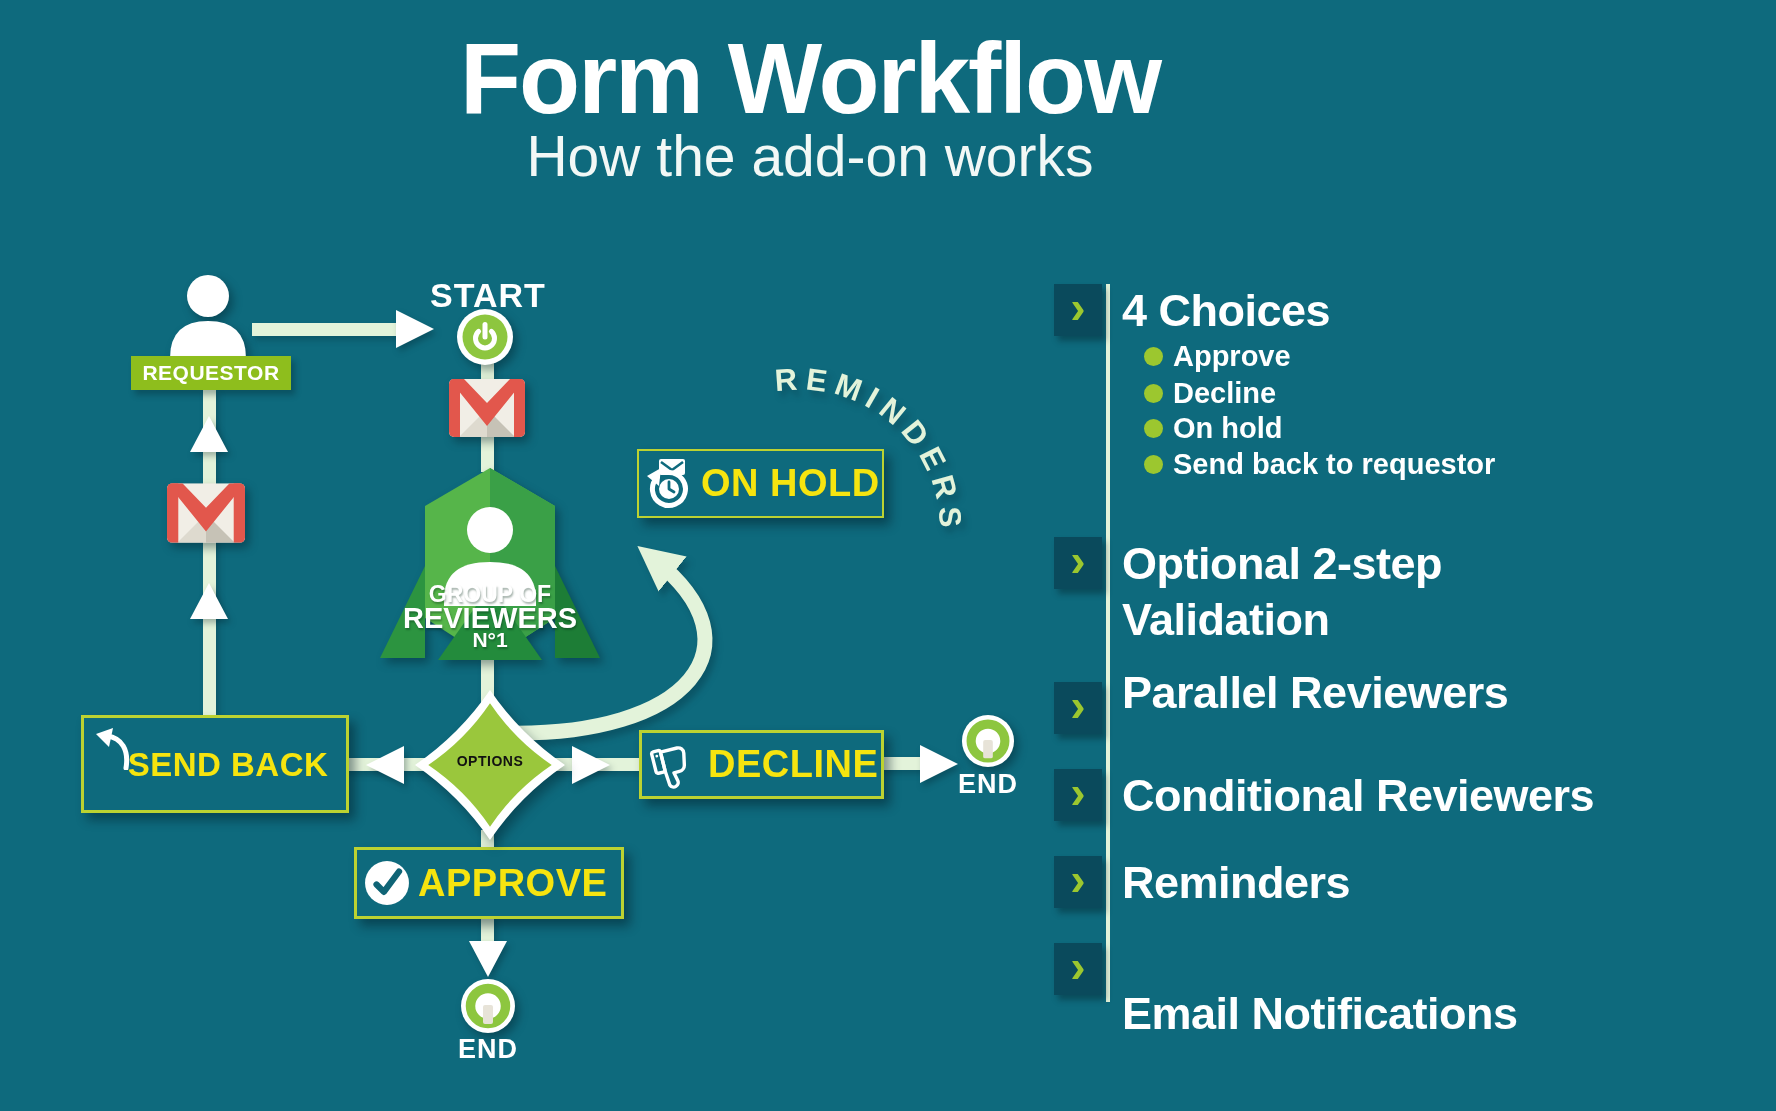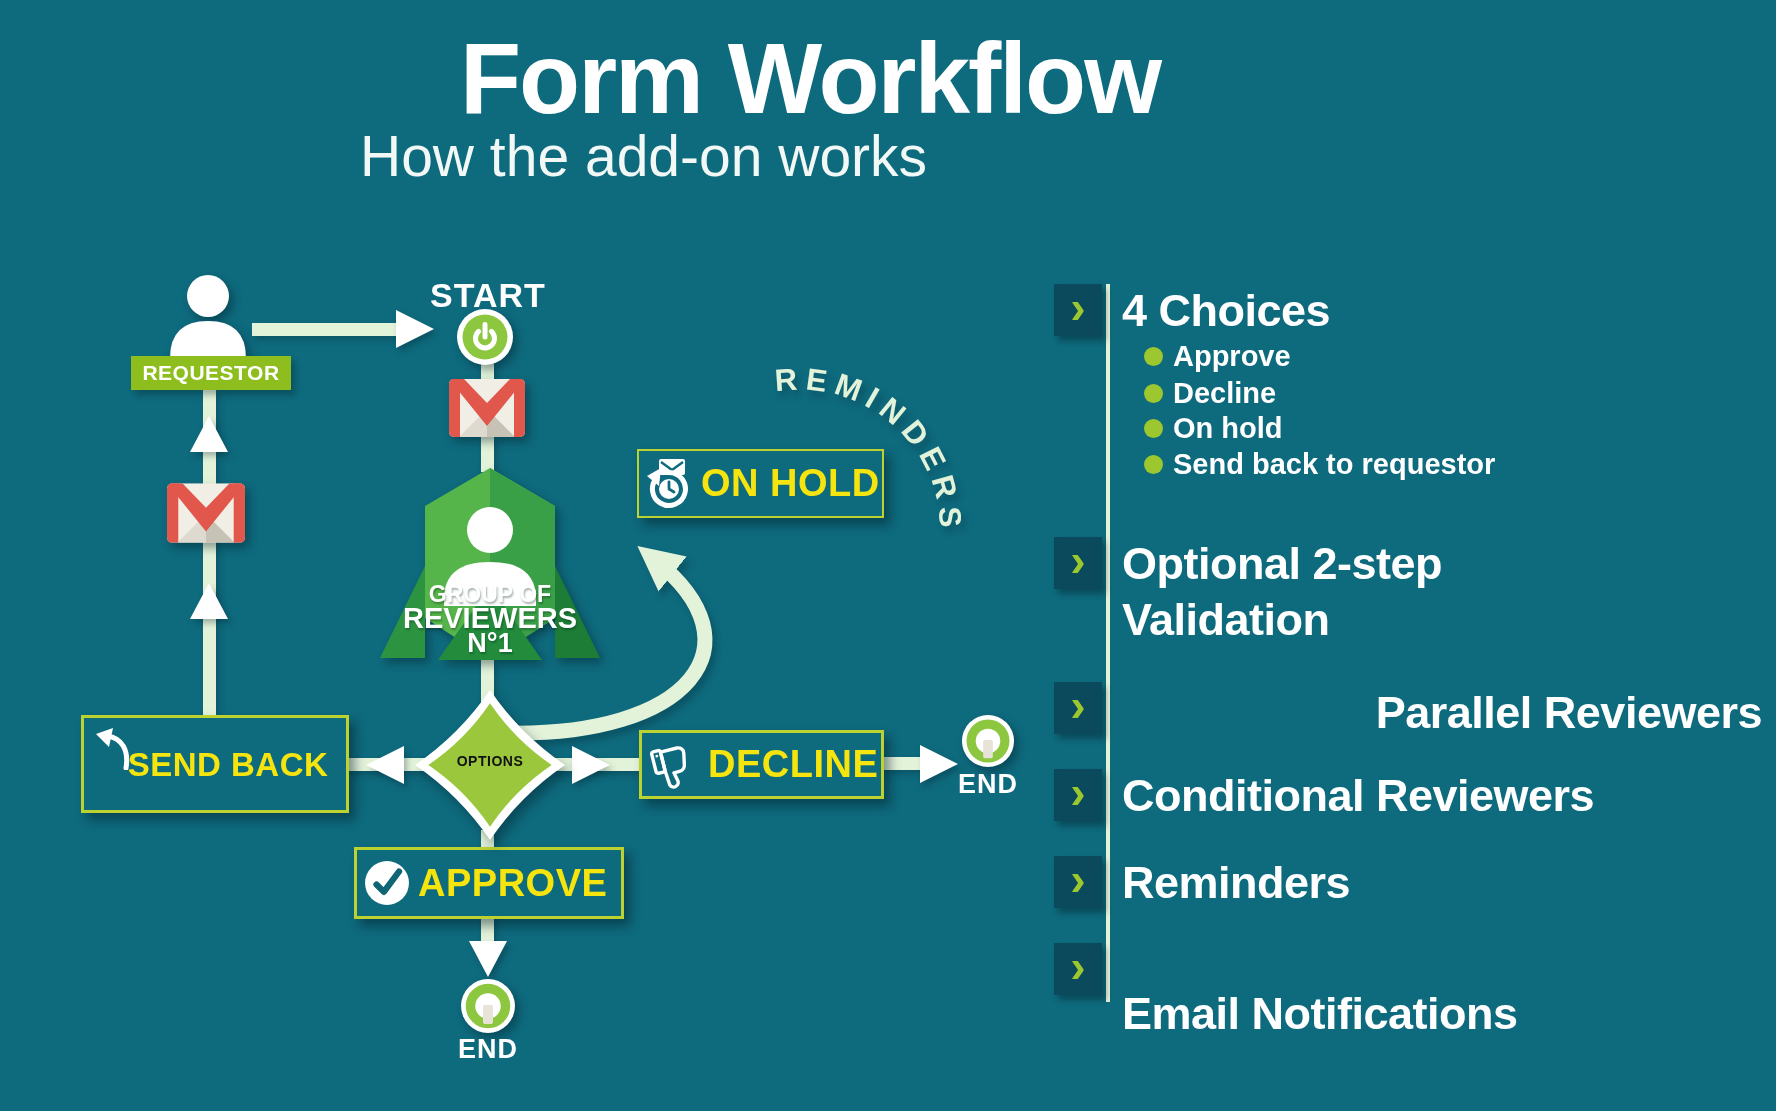--- a/index.html
+++ b/index.html
@@ -1,21 +1,21 @@
 <!DOCTYPE html>
 <html><head>
 <meta charset="utf-8">
 <style>
   html,body{margin:0;padding:0;background:#0b5b6d;}
   .stage{position:relative;width:1776px;height:1111px;background:#0e6a7d;overflow:hidden;
          font-family:"Liberation Sans","DejaVu Sans",sans-serif;}
   
   .title{position:absolute;left:360px;top:26px;width:900px;text-align:center;
          font-size:100px;line-height:104px;font-weight:800;color:#ffffff;letter-spacing:-2px;}
-  .subtitle{position:absolute;left:360px;top:126px;width:900px;text-align:left;
+  .subtitle{position:absolute;left:360px;top:126px;width:900px;text-align:center;
          font-size:57px;line-height:60px;font-weight:300;color:#f2f8f6;letter-spacing:0;}
   
   .bar{position:absolute;background:#e3f3da;z-index:1;filter:drop-shadow(3px 4px 3px rgba(0,25,35,.25));}
   .tri{position:absolute;width:0;height:0;z-index:2;filter:drop-shadow(3px 4px 3px rgba(0,25,35,.3));}
   .tri.right{border-top:19px solid transparent;border-bottom:19px solid transparent;border-left:38px solid #fff;}
   .tri.left{border-top:19px solid transparent;border-bottom:19px solid transparent;border-right:38px solid #fff;}
   .tri.up{border-left:19px solid transparent;border-right:19px solid transparent;border-bottom:36px solid #fff;}
   .tri.down{border-left:19px solid transparent;border-right:19px solid transparent;border-top:36px solid #fff;}
   .fbox{position:absolute;border:3px solid #bcd231;background:#0e6a7d;z-index:2;
         box-shadow:6px 7px 10px rgba(0,25,35,.45);display:flex;align-items:center;}
@@ -122,21 +122,21 @@
     <polygon points="53,100 53,192 8,192" fill="#2c9440"></polygon>
     <polygon points="183,100 183,192 228,192" fill="#1d7d36"></polygon>
     <polygon points="118,2 183,40 183,152 118,194 53,152 53,40" fill="#56b54a"></polygon>
     <polygon points="118,2 183,40 183,152 118,194" fill="#3aa047"></polygon>
     <polygon points="118,120 170,194 66,194" fill="#238b3c"></polygon>
     <circle cx="118" cy="64" r="23" fill="#fff"></circle>
     <path d="M72 133 Q72 96 118 96 Q164 96 164 133 L164 140 H72 Z" fill="#fff"></path>
   </svg>
   <div class="revtext" style="top:581px;font-size:23px;">GROUP OF</div>
   <div class="revtext" style="top:602px;font-size:29px;">REVIEWERS</div>
-  <div class="revtext" style="top:628px;font-size:27px;">N°1</div>
+  <div class="revtext" style="top:628px;font-size:21px;">N°1</div>
   <div class="bar" style="left:481px;top:660px;width:13px;height:44px;"></div>
 
   <div class="fbox" style="left:637px;top:449px;width:243px;height:65px;border-width:2px;">
     <svg style="margin-left:6px;" width="52" height="52" viewBox="0 0 52 52">
       <rect x="14" y="1" width="26" height="16" rx="2" fill="#fff"></rect>
       <path d="M16 4 L27 12 L38 4" stroke="#0e6a7d" stroke-width="2.5" fill="none"></path>
       <path d="M24 14.5 A 16.5 16.5 0 1 1 12.3 19.3" stroke="#fff" stroke-width="5" fill="none" stroke-linecap="round"></path>
       <polygon points="16,10 2,18 14,28" fill="#fff"></polygon>
       <circle cx="24" cy="31" r="10" fill="#fff"></circle>
       <path d="M24 31 V24 M24 31 L29 34" stroke="#0e6a7d" stroke-width="2.8" stroke-linecap="round" fill="none"></path>
@@ -227,21 +227,21 @@
   </div>
 
   <div class="chev" style="top:537px;">
       <span>›</span>
     </div>
   <div class="feature narrow" style="top:536px;">Optional 2-step Validation</div>
 
   <div class="chev" style="top:682px;">
       <span>›</span>
     </div>
-  <div class="feature" style="top:685px;text-align:right;">Parallel Reviewers</div>
+  <div class="feature" style="top:665px;">Parallel Reviewers</div>
 
   <div class="chev" style="top:769px;">
       <span>›</span>
     </div>
   <div class="feature" style="top:768px;">Conditional Reviewers</div>
 
   <div class="chev" style="top:856px;">
       <span>›</span>
     </div>
   <div class="feature" style="top:855px;">Reminders</div>

